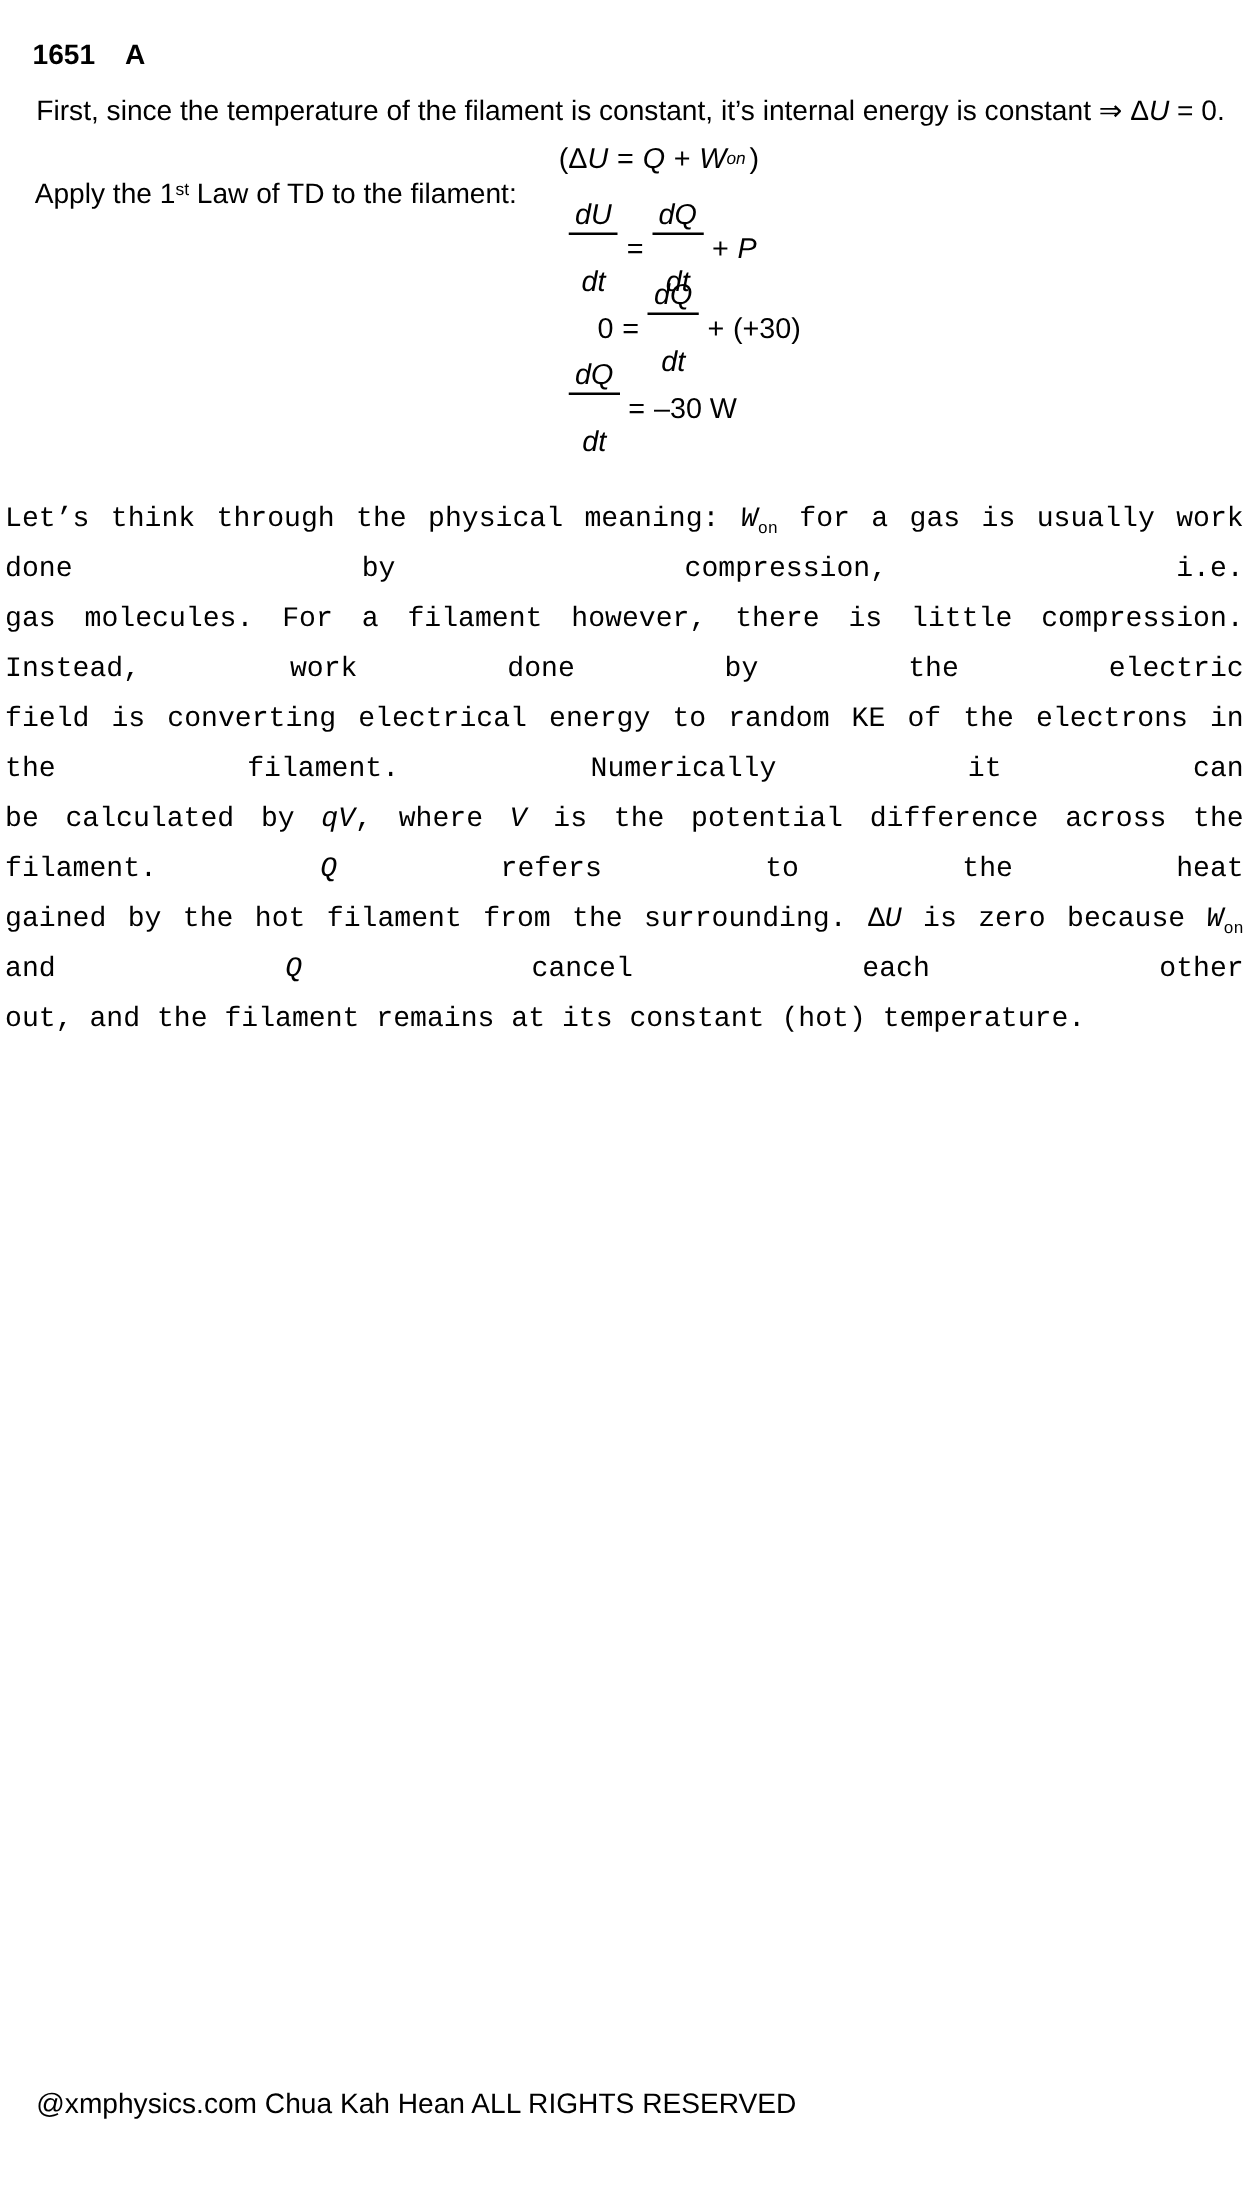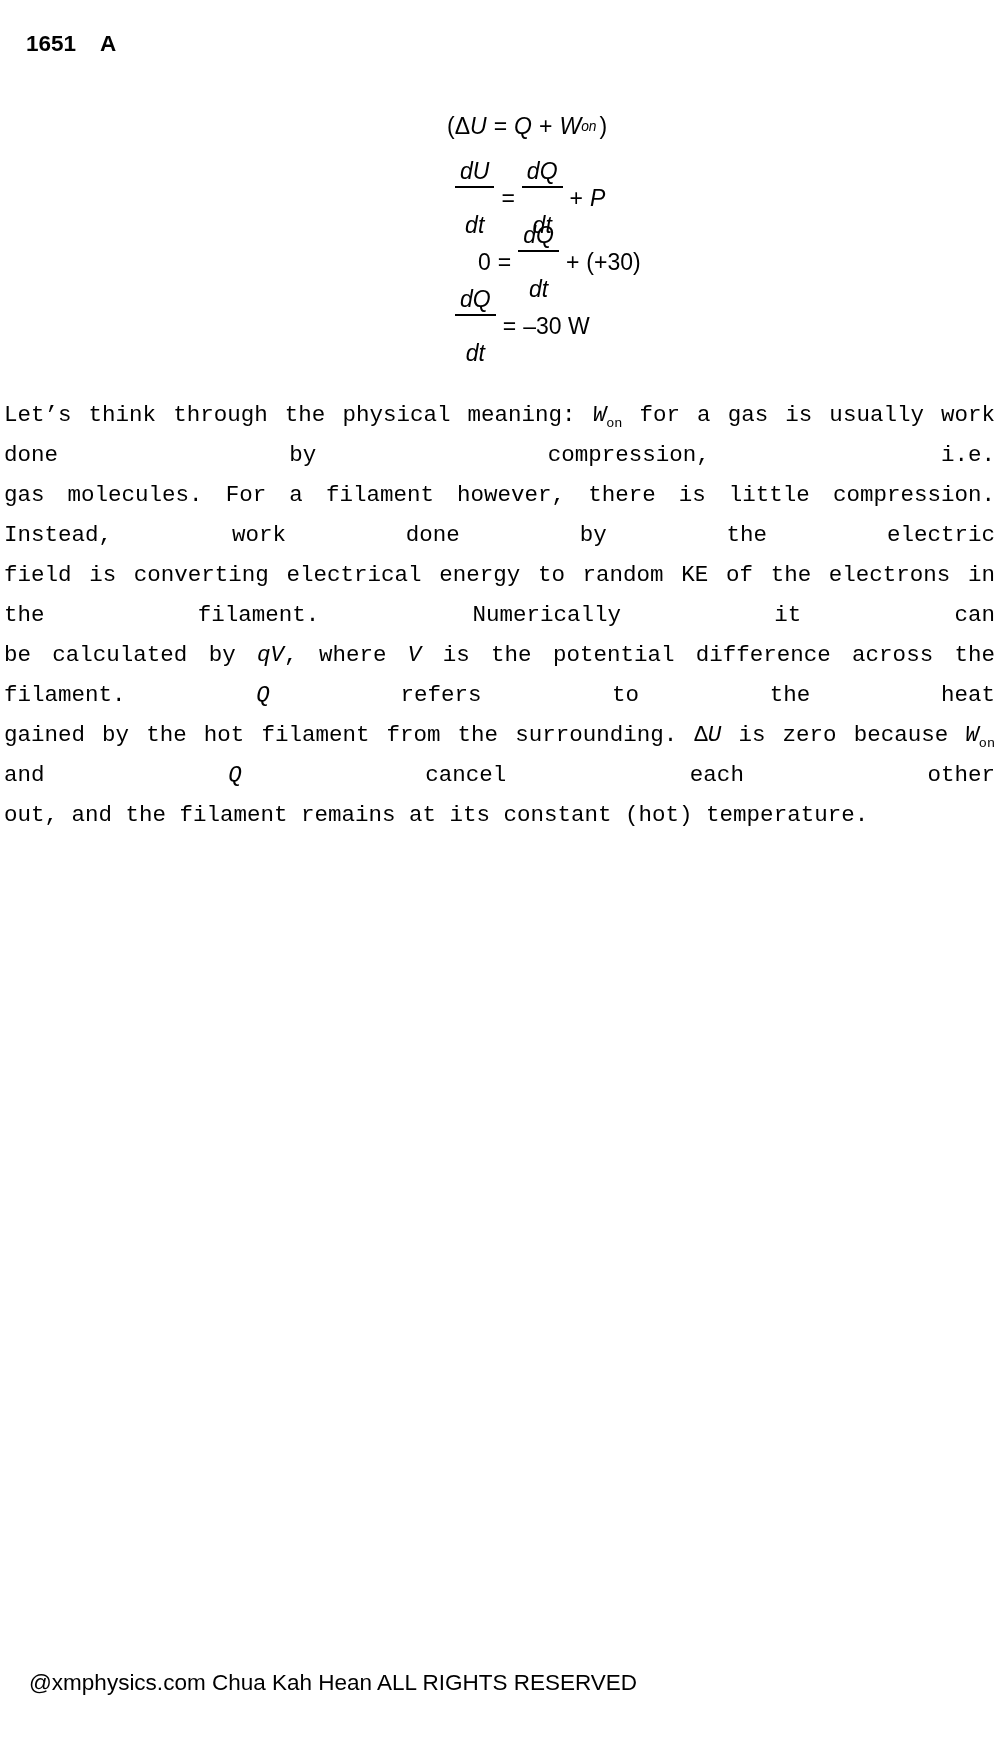--- a/index.html
+++ b/index.html
@@ -93,21 +93,27 @@
 </style>
 </head>
 <body>
 
 <div class="page">
 
   <div class="title">
     <span>1651</span><span class="ans">A</span>
   </div>
 
+  <div class="textline intro">
+    <span>First, since the temperature of the filament is constant, it’s internal energy is constant </span><span>⇒ </span><span>Δ</span><span class="var">U</span><span> = 0.</span>
+  </div>
 
+  <div class="textline apply">
+    <span>Apply the 1</span><span class="supst">st</span><span> Law of TD to the filament:</span>
+  </div>
 
   <div class="eq eq1">
     <span>(</span><span>Δ</span><span class="var">U</span><span class="op">=</span><span class="var">Q</span><span class="op">+</span><span class="var">W</span><sub class="var">on</sub><span class="close">)</span>
   </div>
 
   <div class="eq eq2">
     <span class="frac"><span class="num var">dU</span><span class="den var">dt</span></span>
     <span class="op">=</span>
     <span class="frac"><span class="num var">dQ</span><span class="den var">dt</span></span>
     <span class="op">+</span>

